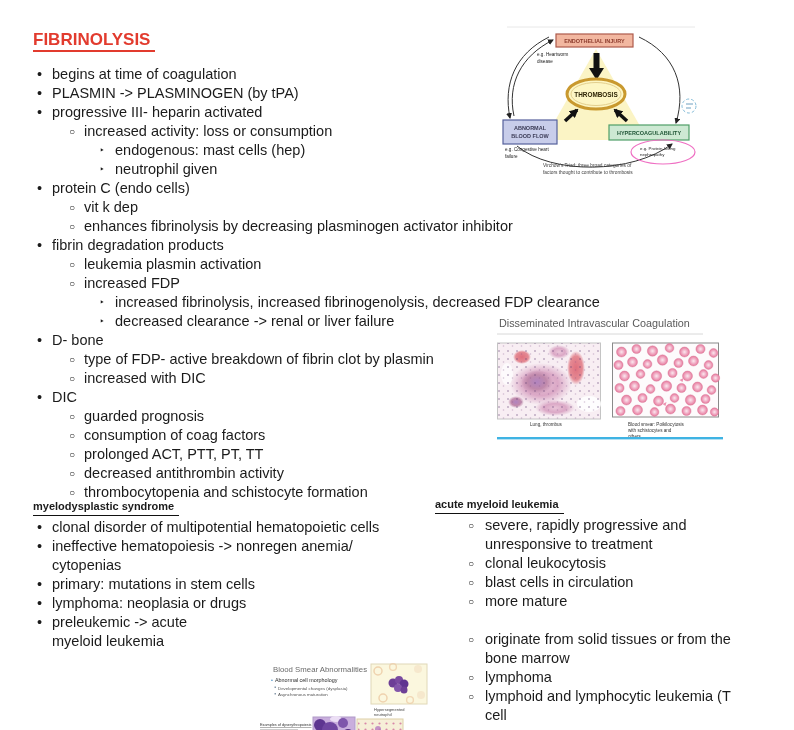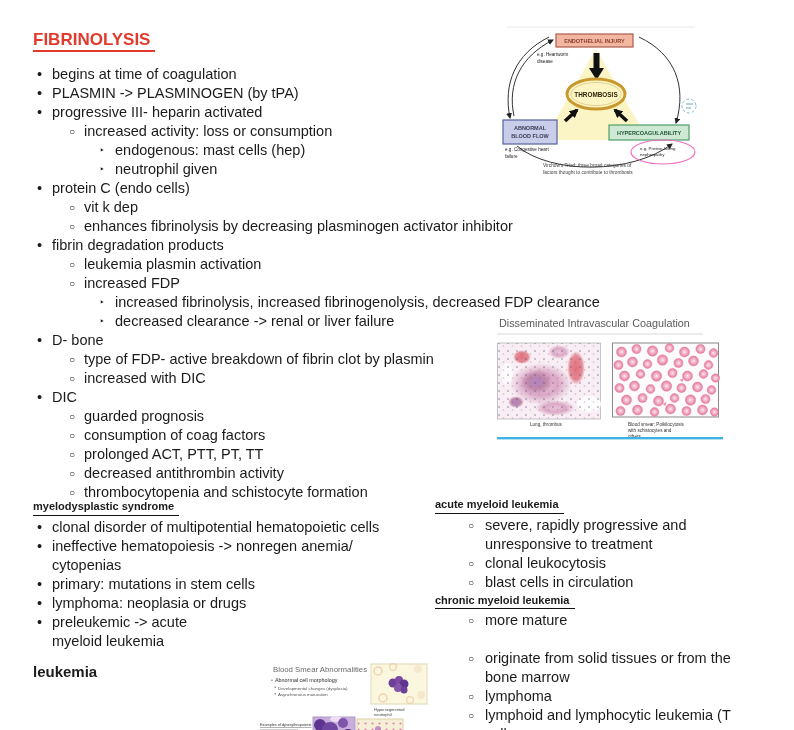--- a/index.html
+++ b/index.html
@@ -317,39 +317,37 @@
         </div>
         <div class="li l1">
           <span class="b">•</span>
           <span class="t">lymphoma: neoplasia or drugs</span>
         </div>
         <div class="li l1">
           <span class="b">•</span>
           <span class="t">preleukemic -&gt; acute myeloid leukemia</span>
         </div>
       </div>
-    <div id="leukemia-head">leukemia</div>
   </div>
 
   <div class="notes" id="rightcol">
     <div class="note-list">
         <div class="group-heading">acute myeloid leukemia</div>
         <div class="li l2">
           <span class="b">○</span>
           <span class="t">severe, rapidly progressive and unresponsive to treatment</span>
         </div>
         <div class="li l2">
           <span class="b">○</span>
           <span class="t">clonal leukocytosis</span>
         </div>
         <div class="li l2">
           <span class="b">○</span>
           <span class="t">blast cells in circulation</span>
         </div>
-        <div class="group-heading">chronic myeloid leukemia</div>
         <div class="li l2">
           <span class="b">○</span>
           <span class="t">more mature</span>
         </div>
         <div class="gap"></div>
         <div class="li l2">
           <span class="b">○</span>
           <span class="t">originate from solid tissues or from the bone marrow</span>
         </div>
         <div class="li l2">

